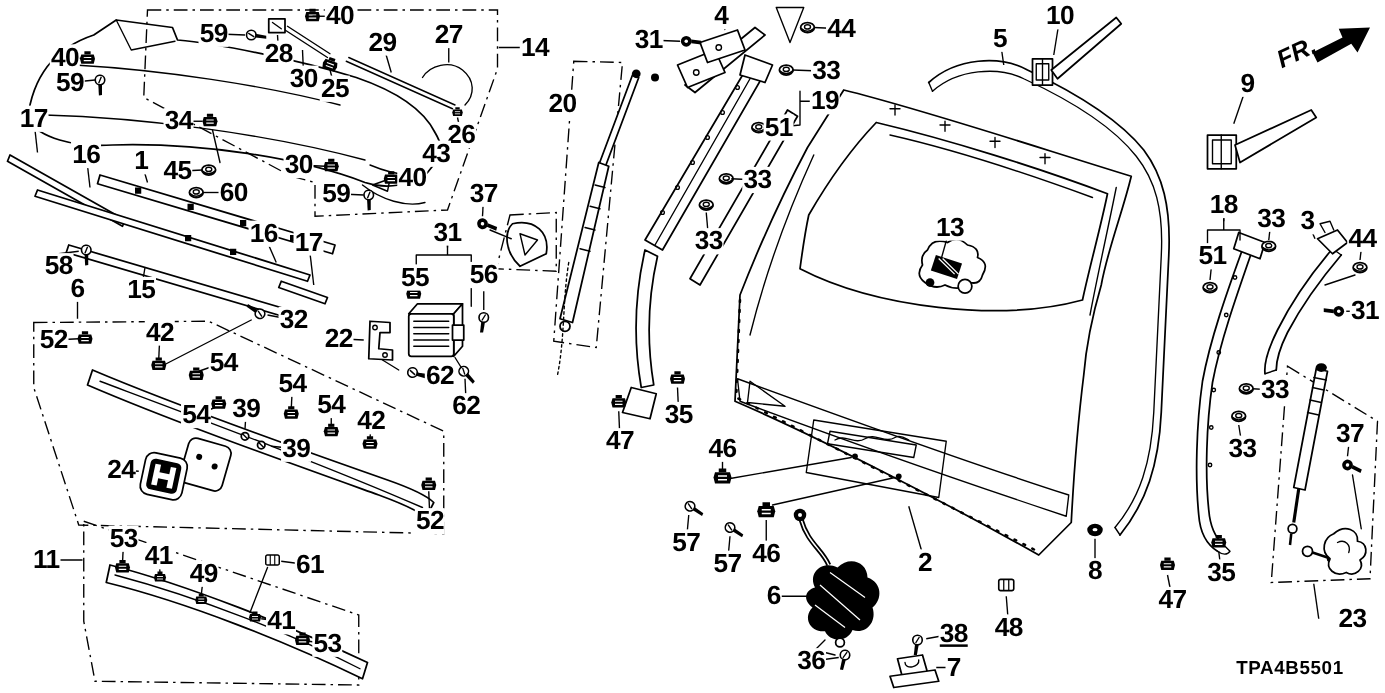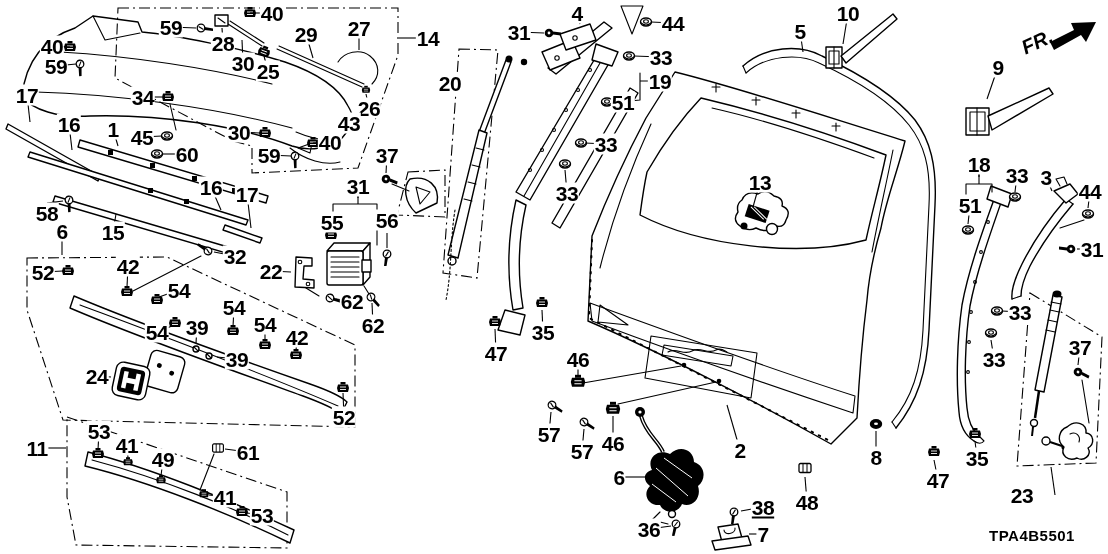--- a/index.html
+++ b/index.html
@@ -527,17 +527,17 @@
       <div class="lbl" style="left: 582px; top: 451px;">57</div>
       <div class="lbl" style="left: 619px; top: 477px;">6</div>
       <div class="lbl" style="left: 649px; top: 529px;">36</div>
       <div class="lbl" style="left: 740px; top: 450px;">2</div>
       <div class="lbl" style="left: 763px; top: 507px; text-decoration: underline;">38</div>
       <div class="lbl" style="left: 763px; top: 534px;">7</div>
       <div class="lbl" style="left: 807px; top: 502px;">48</div>
       <div class="lbl" style="left: 876px; top: 457px;">8</div>
       <div class="lbl" style="left: 938px; top: 480px;">47</div>
       <div class="lbl" style="left: 977px; top: 458px;">35</div>
-      <div class="lbl" style="left: 1022px; top: 495px;">23</div>
+      <div class="lbl" style="left: 1082px; top: 495px;">23</div>
     </div>
 
 <div class="code" style="left:1032px;top:535px;">TPA4B5501</div>
 </div>
 
 </body></html>

